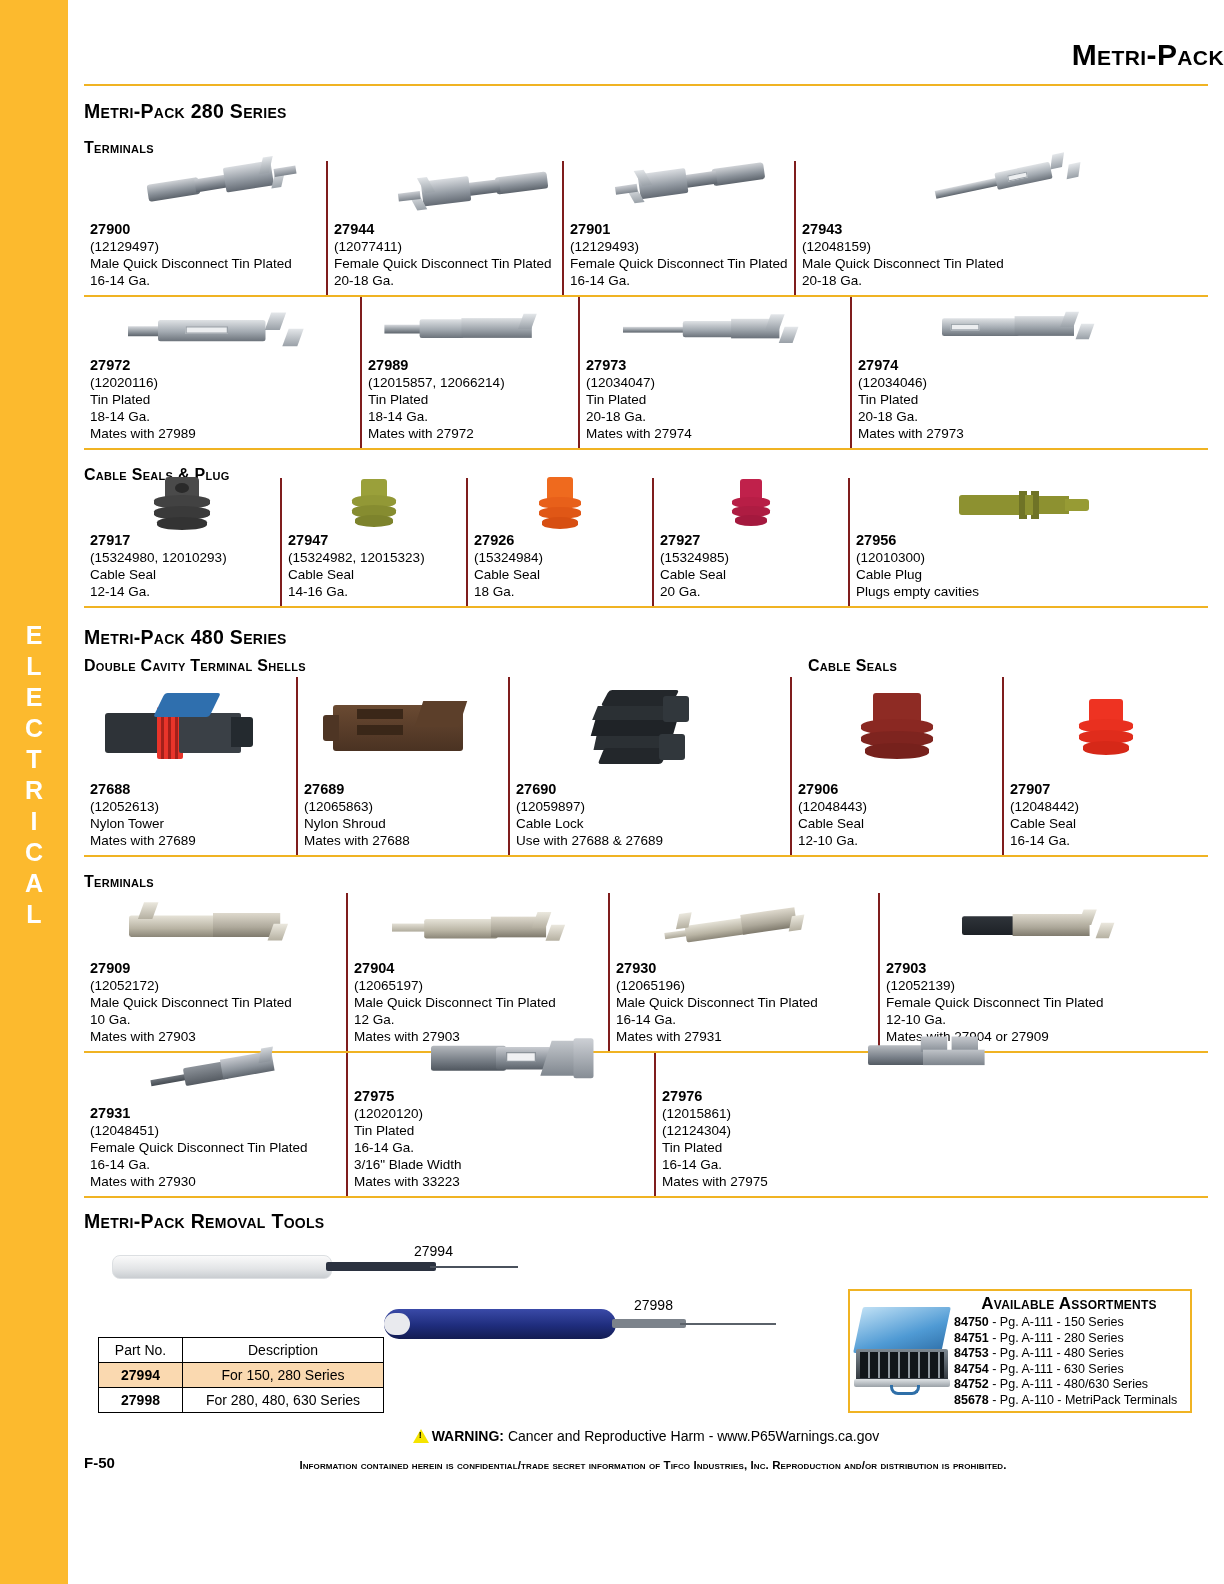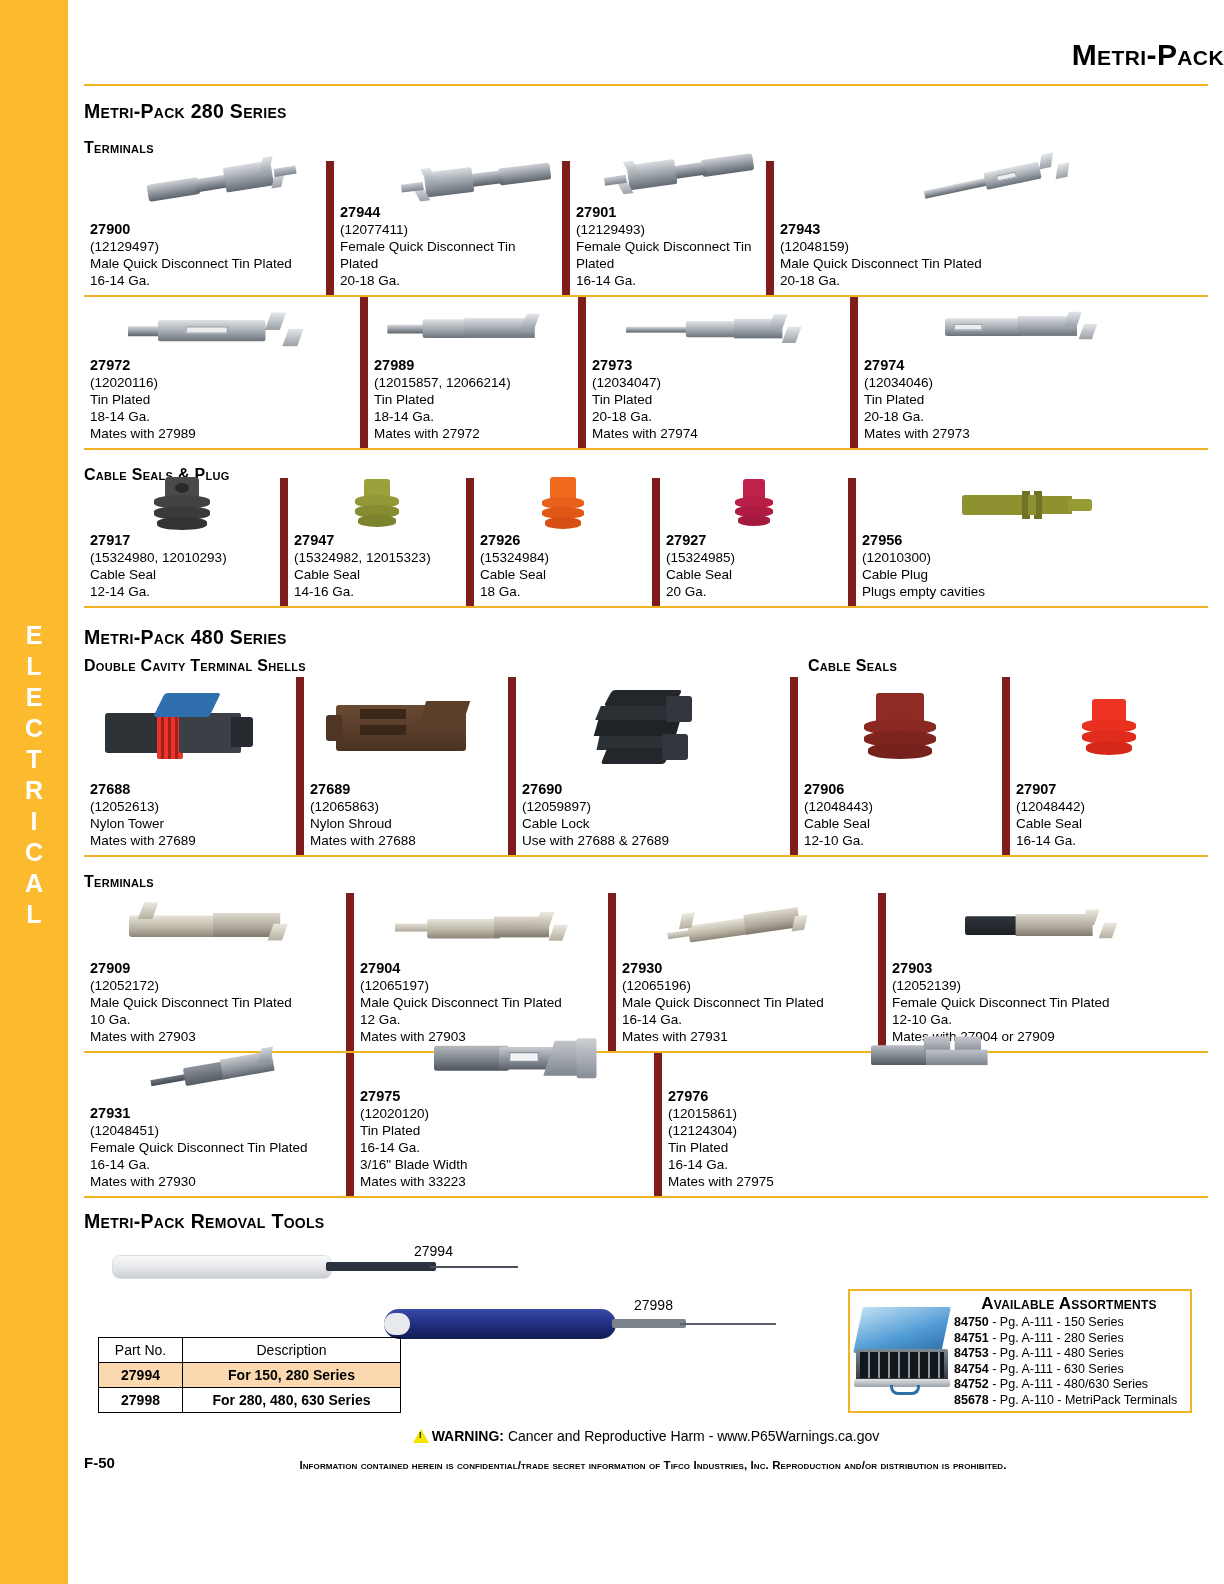--- a/index.html
+++ b/index.html
@@ -72,21 +72,21 @@
     position: relative;
   }
 
   .cell {
     position: relative;
     padding: 0 6px 6px 6px;
     display: flex;
     flex-direction: column;
     justify-content: flex-end;
   }
-  .cell + .cell { border-left: 8px solid #7f1d1d; }
+  .cell + .cell { border-left: 2px solid #7f1d1d; }
 
   .cell .imgbox {
     flex: 1 1 auto;
     display: flex;
     align-items: center;
     justify-content: center;
     min-height: 10px;
     position: relative;
   }
   .cell .txt { margin-top: 2px; }
@@ -182,21 +182,21 @@
   }
   table.tools th, table.tools td {
     border: 1.5px solid #000;
     font-size: 14px;
     padding: 3px 8px;
     text-align: center;
     line-height: 18px;
   }
   table.tools th { font-weight: normal; }
   table.tools td.pn-cell { font-weight: bold; width: 84px; }
-  table.tools td.desc-cell { width: 218px; font-weight: bold; }
+  table.tools td.desc-cell { width: 201px; }
   table.tools tr.hl td { background: #FAD9B0; }
 
   
   .assort {
     position: absolute;
     right: 16px; bottom: 0;
     width: 344px; height: 124px;
     border: 2px solid #F0B323;
     display: flex;
     align-items: center;
@@ -295,21 +295,21 @@
         </div>
       </div>
       <div class="txt" style="margin-top:-34px">
         <div class="pn">27944</div>
         <div class="pl">(12077411)</div>
         <div class="pl">Female Quick Disconnect Tin Plated</div>
         <div class="pl">20-18 Ga.</div>
       </div>
     </div>
 
-    <div class="cell" style="width:204px">
+    <div class="cell" style="width:232px">
       <div class="imgbox">
         <div class="term art" style="transform:rotate(-8deg) translate(12px,-8px) scaleX(-1)">
           <div class="barrel"></div>
             <div class="waist"></div>
             <div class="head"></div>
           <div class="tab1"></div>
             <div class="tab2"></div>
             <div class="tip"></div>
         </div>
       </div>

